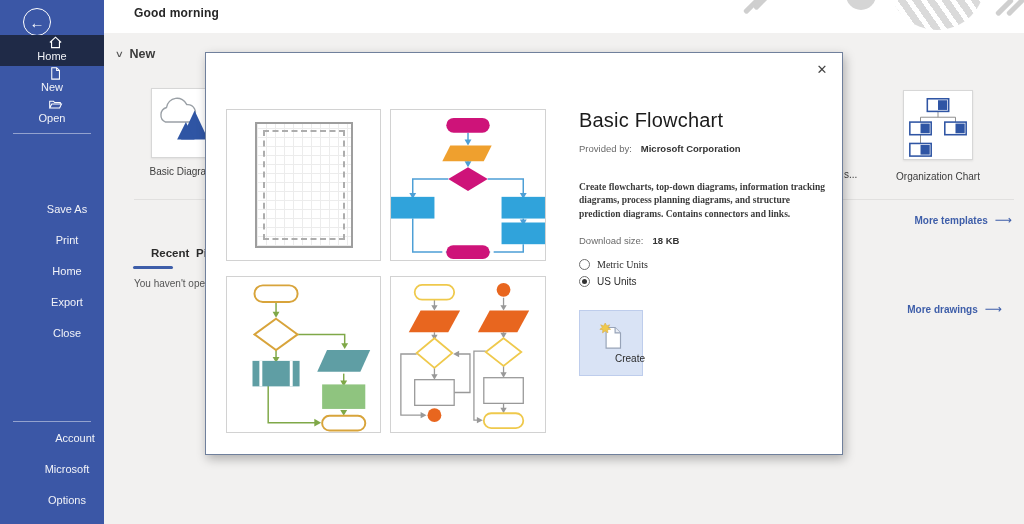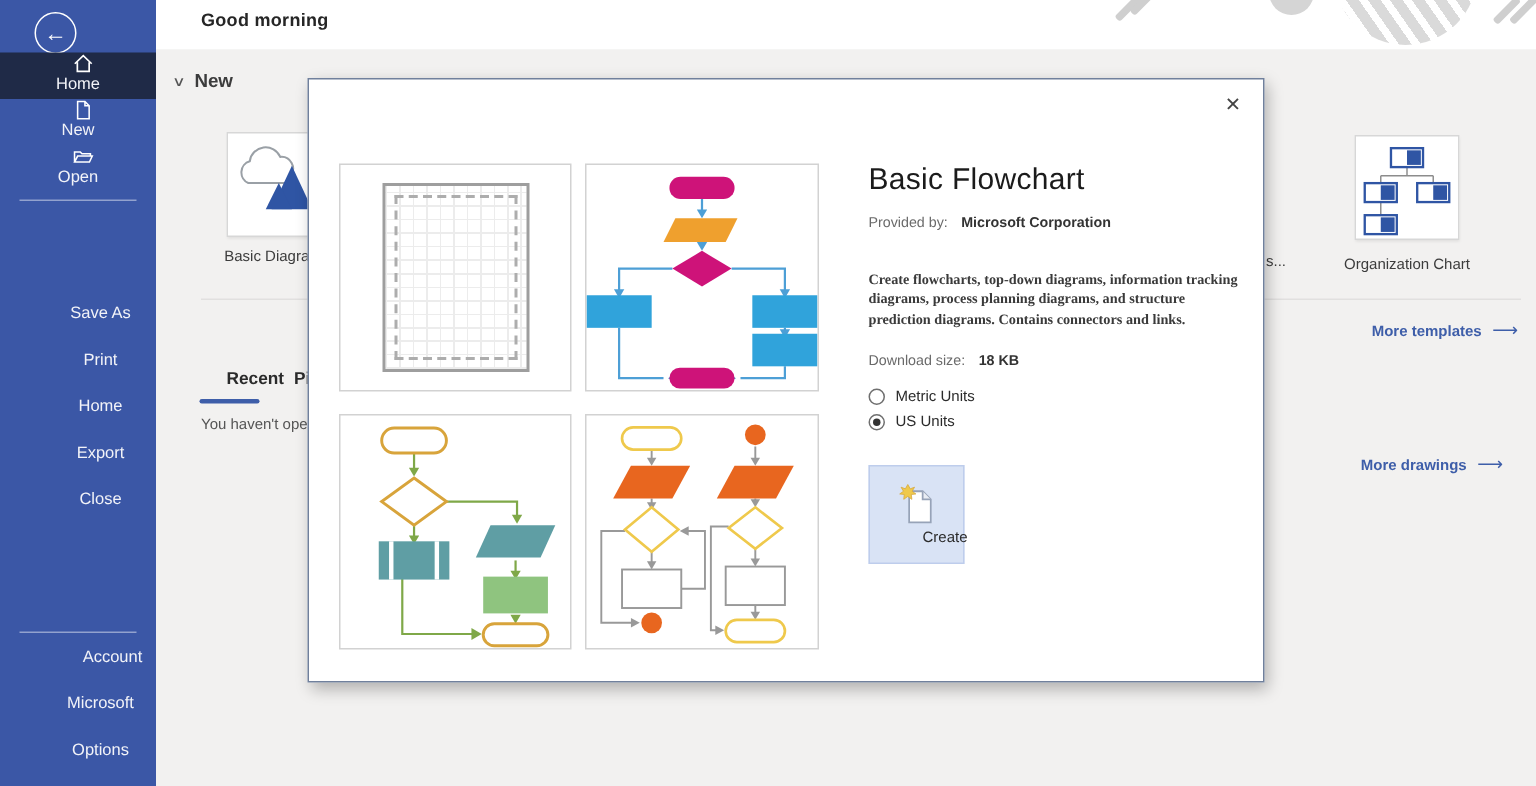--- a/index.html
+++ b/index.html
@@ -49,21 +49,21 @@
       background-image:repeating-linear-gradient(0deg,#ECECEC 0 1px,transparent 1px 9px),
                        repeating-linear-gradient(90deg,#ECECEC 0 1px,transparent 1px 9px); }
   .blank-page-inner { position:absolute; inset:6px; border:2px dashed #ADADAD; }
 
   .dlg-panel { position:absolute; left:373px; top:56px; width:254px; }
   .dlg-title { font-size:20px; font-weight:300; color:#1B1B1B; letter-spacing:0.2px; }
   .dlg-row { margin-top:11px; font-size:9.5px; color:#6A6A6A; display:flex; align-items:flex-end; }
   .dlg-row .val { margin-left:9px; font-weight:700; color:#333; font-size:9.5px; }
   .dlg-desc { margin-top:27px; font-size:9.5px; font-weight:700; color:#3A3A3A; line-height:1.42;font-family:Liberation Serif, serif; }
   .radio-row { margin-top:6px; display:flex; align-items:center; cursor:pointer; }
-  .radio-row.first { margin-top:13px; }
+  .radio-row.first { margin-top:13px;font-family:Liberation Serif, serif; }
   .radio-circle { width:11px; height:11px; border:1px solid #6F6F6F; border-radius:50%; margin-right:7px; display:flex; align-items:center; justify-content:center; background:#fff; }
   .radio-circle .dot { width:5px; height:5px; border-radius:50%; background:#333; }
   .radio-label { font-size:10px; color:#2B2B2B; }
   .create-btn { margin-top:23px; width:64px; height:66px; background:#D9E3F5; border:1px solid #BECDEC; display:flex; flex-direction:column; align-items:center; justify-content:center; cursor:pointer; }
   .create-btn span { font-size:10px; color:#2B2B2B; margin-top:2px;margin-left:38px; }
 </style>
 </head>
 <body>
 
 <div class="sidebar">

